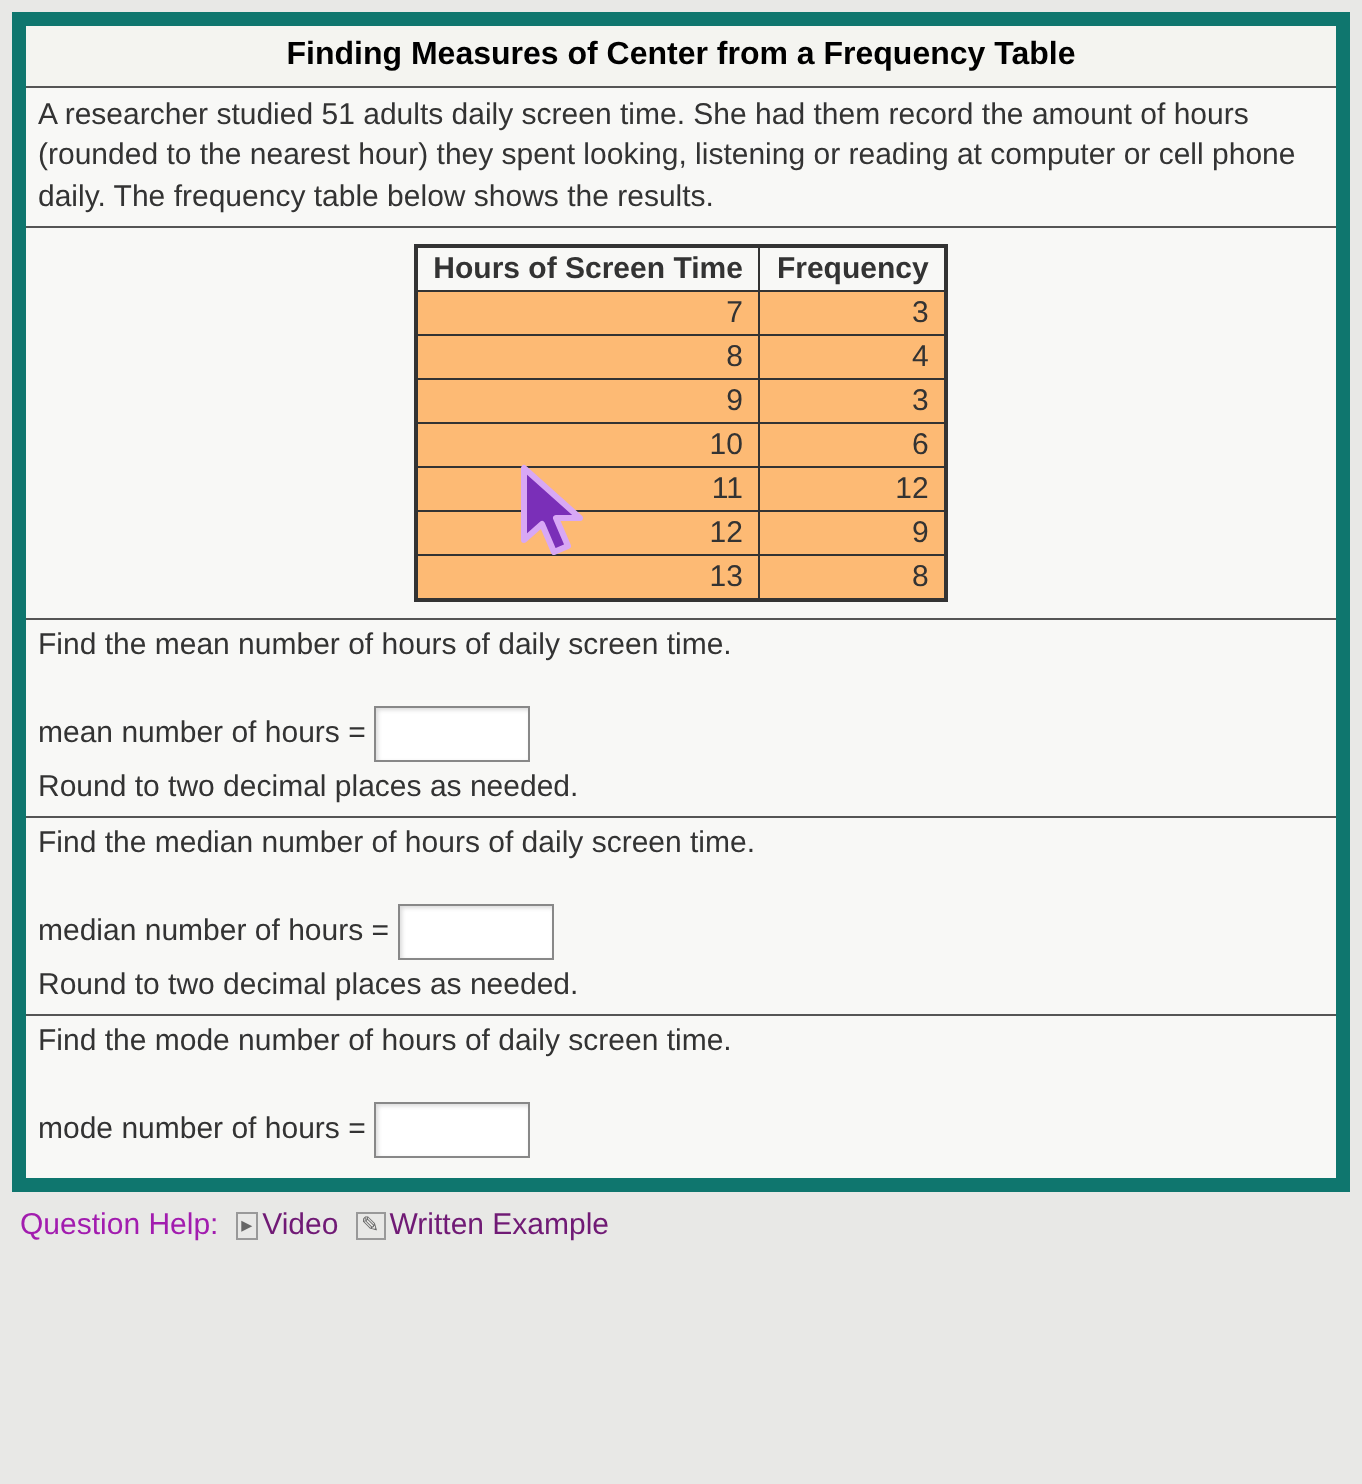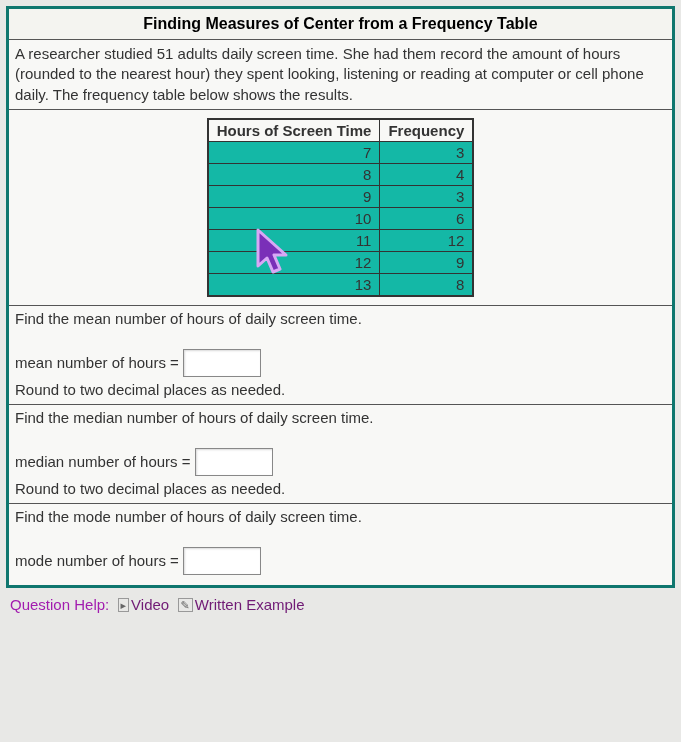--- a/index.html
+++ b/index.html
@@ -5,21 +5,21 @@
     * { box-sizing: border-box; margin: 0; padding: 0; }
     body {
       font-family: Verdana, Geneva, sans-serif;
       font-size: 15px;
       color: #333;
       background: #e8e8e6;
       width: 681px;
       padding: 6px;
     }
     .outer {
-      border: 3px solid #0f766e;
+      border: 7px solid #0f766e;
       background: #f8f8f6;
     }
     .header {
       text-align: center;
       font-weight: bold;
       font-size: 16px;
       padding: 6px 4px;
       border-bottom: 1px solid #555;
       background: #f4f4f0;
       color: #000;
@@ -32,21 +32,21 @@
     }
     .table-wrap {
       padding: 8px 0;
       border-bottom: 1px solid #555;
       position: relative;
     }
     table.freq {
       margin: 0 auto;
       border-collapse: collapse;
       border: 2px solid #333;
-      background: #14b8a6;
+      background: #fdba74;
     }
     table.freq th, table.freq td {
       border: 1px solid #333;
       padding: 2px 8px;
       font-size: 15px;
     }
     table.freq th {
       font-weight: bold;
       text-align: center;
       background: #f8f8f6;

